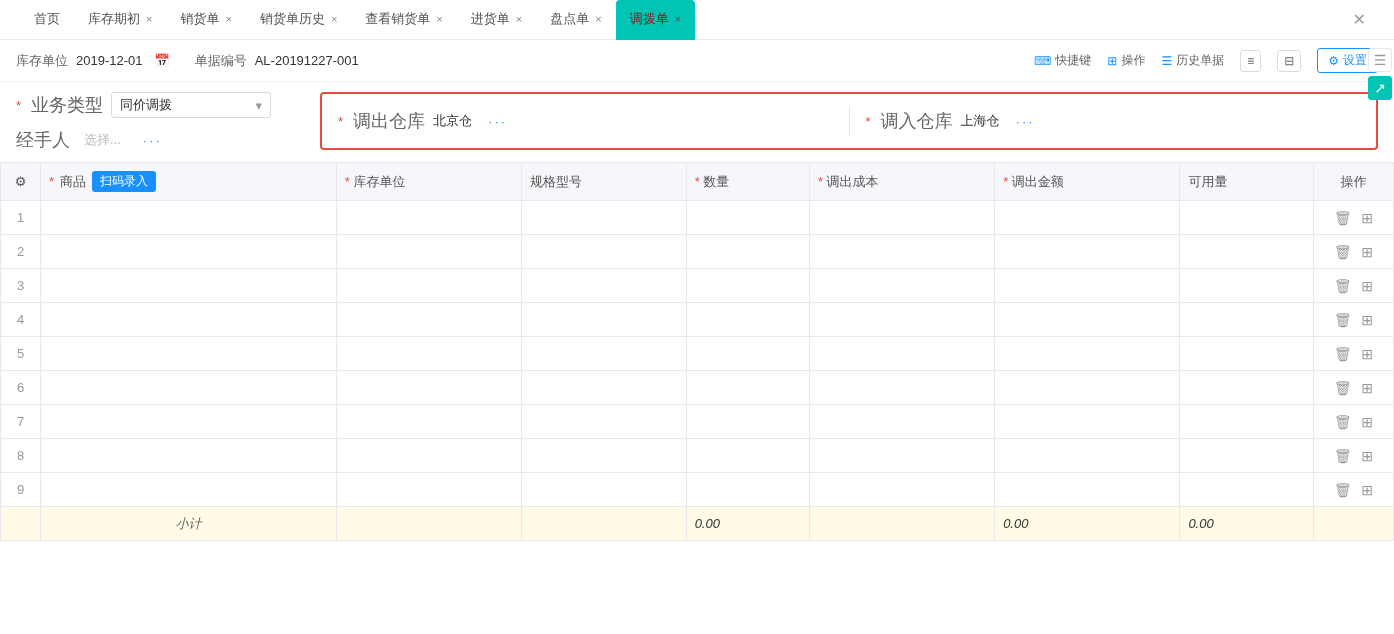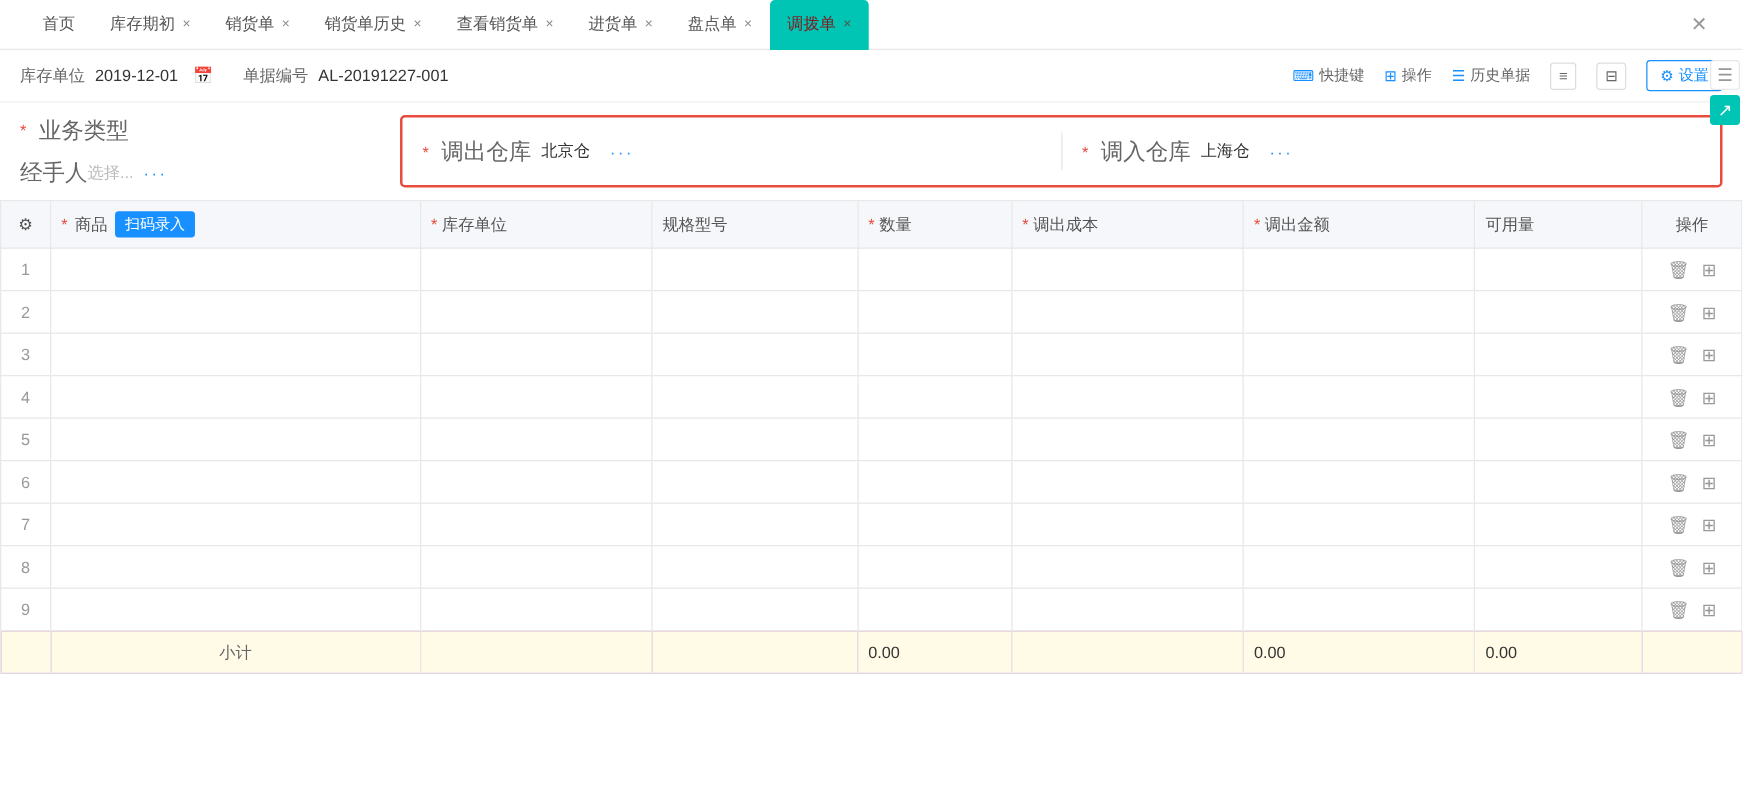--- a/index.html
+++ b/index.html
@@ -145,21 +145,21 @@
     }
     .warehouse-divider {
       width: 1px;
       height: 30px;
       background: #e8e8e8;
       margin: 0 16px;
     }
     .person-field {
       display: flex;
       align-items: center;
-      gap: 0;
+      gap: 14px;
     }
     .person-placeholder { color: #bbb; }
 
     
     .table-container {
       margin: 0 0;
       overflow-x: auto;
     }
     table {
       width: 100%;
@@ -176,21 +176,21 @@
       text-align: left;
       color: #555;
       font-weight: normal;
       white-space: nowrap;
     }
     tbody tr {
       height: 34px;
     }
     tbody tr:nth-child(even) { background: #fff; }
     tbody tr:nth-child(odd) { background: #fff; }
-    tbody tr:last-child { background: #a21caf; }
+    tbody tr:last-child { background: #a21caf; font-style: italic; }
     tbody td {
       border: 1px solid #e8e8e8;
       padding: 0 8px;
       color: #333;
     }
     .row-num {
       text-align: center;
       color: #999;
       width: 40px;
     }
@@ -339,20 +339,24 @@
       <span>设置</span>
     </div>
   </div>
 </div>
 
 <div class="form-area">
   <div class="form-left">
     <div class="form-field">
       <span class="required-star">*</span>
       <span class="field-label">业务类型</span>
+      <div class="field-select">
+        <span class="field-select-value">同价调拨</span>
+        <span class="field-select-arrow">▾</span>
+      </div>
     </div>
     <div class="form-field person-field">
       <span class="field-label">经手人</span>
       <span class="person-placeholder">选择...</span>
       <span class="field-dots">···</span>
     </div>
   </div>
 
   <div class="form-right">
     <div class="warehouse-field">

